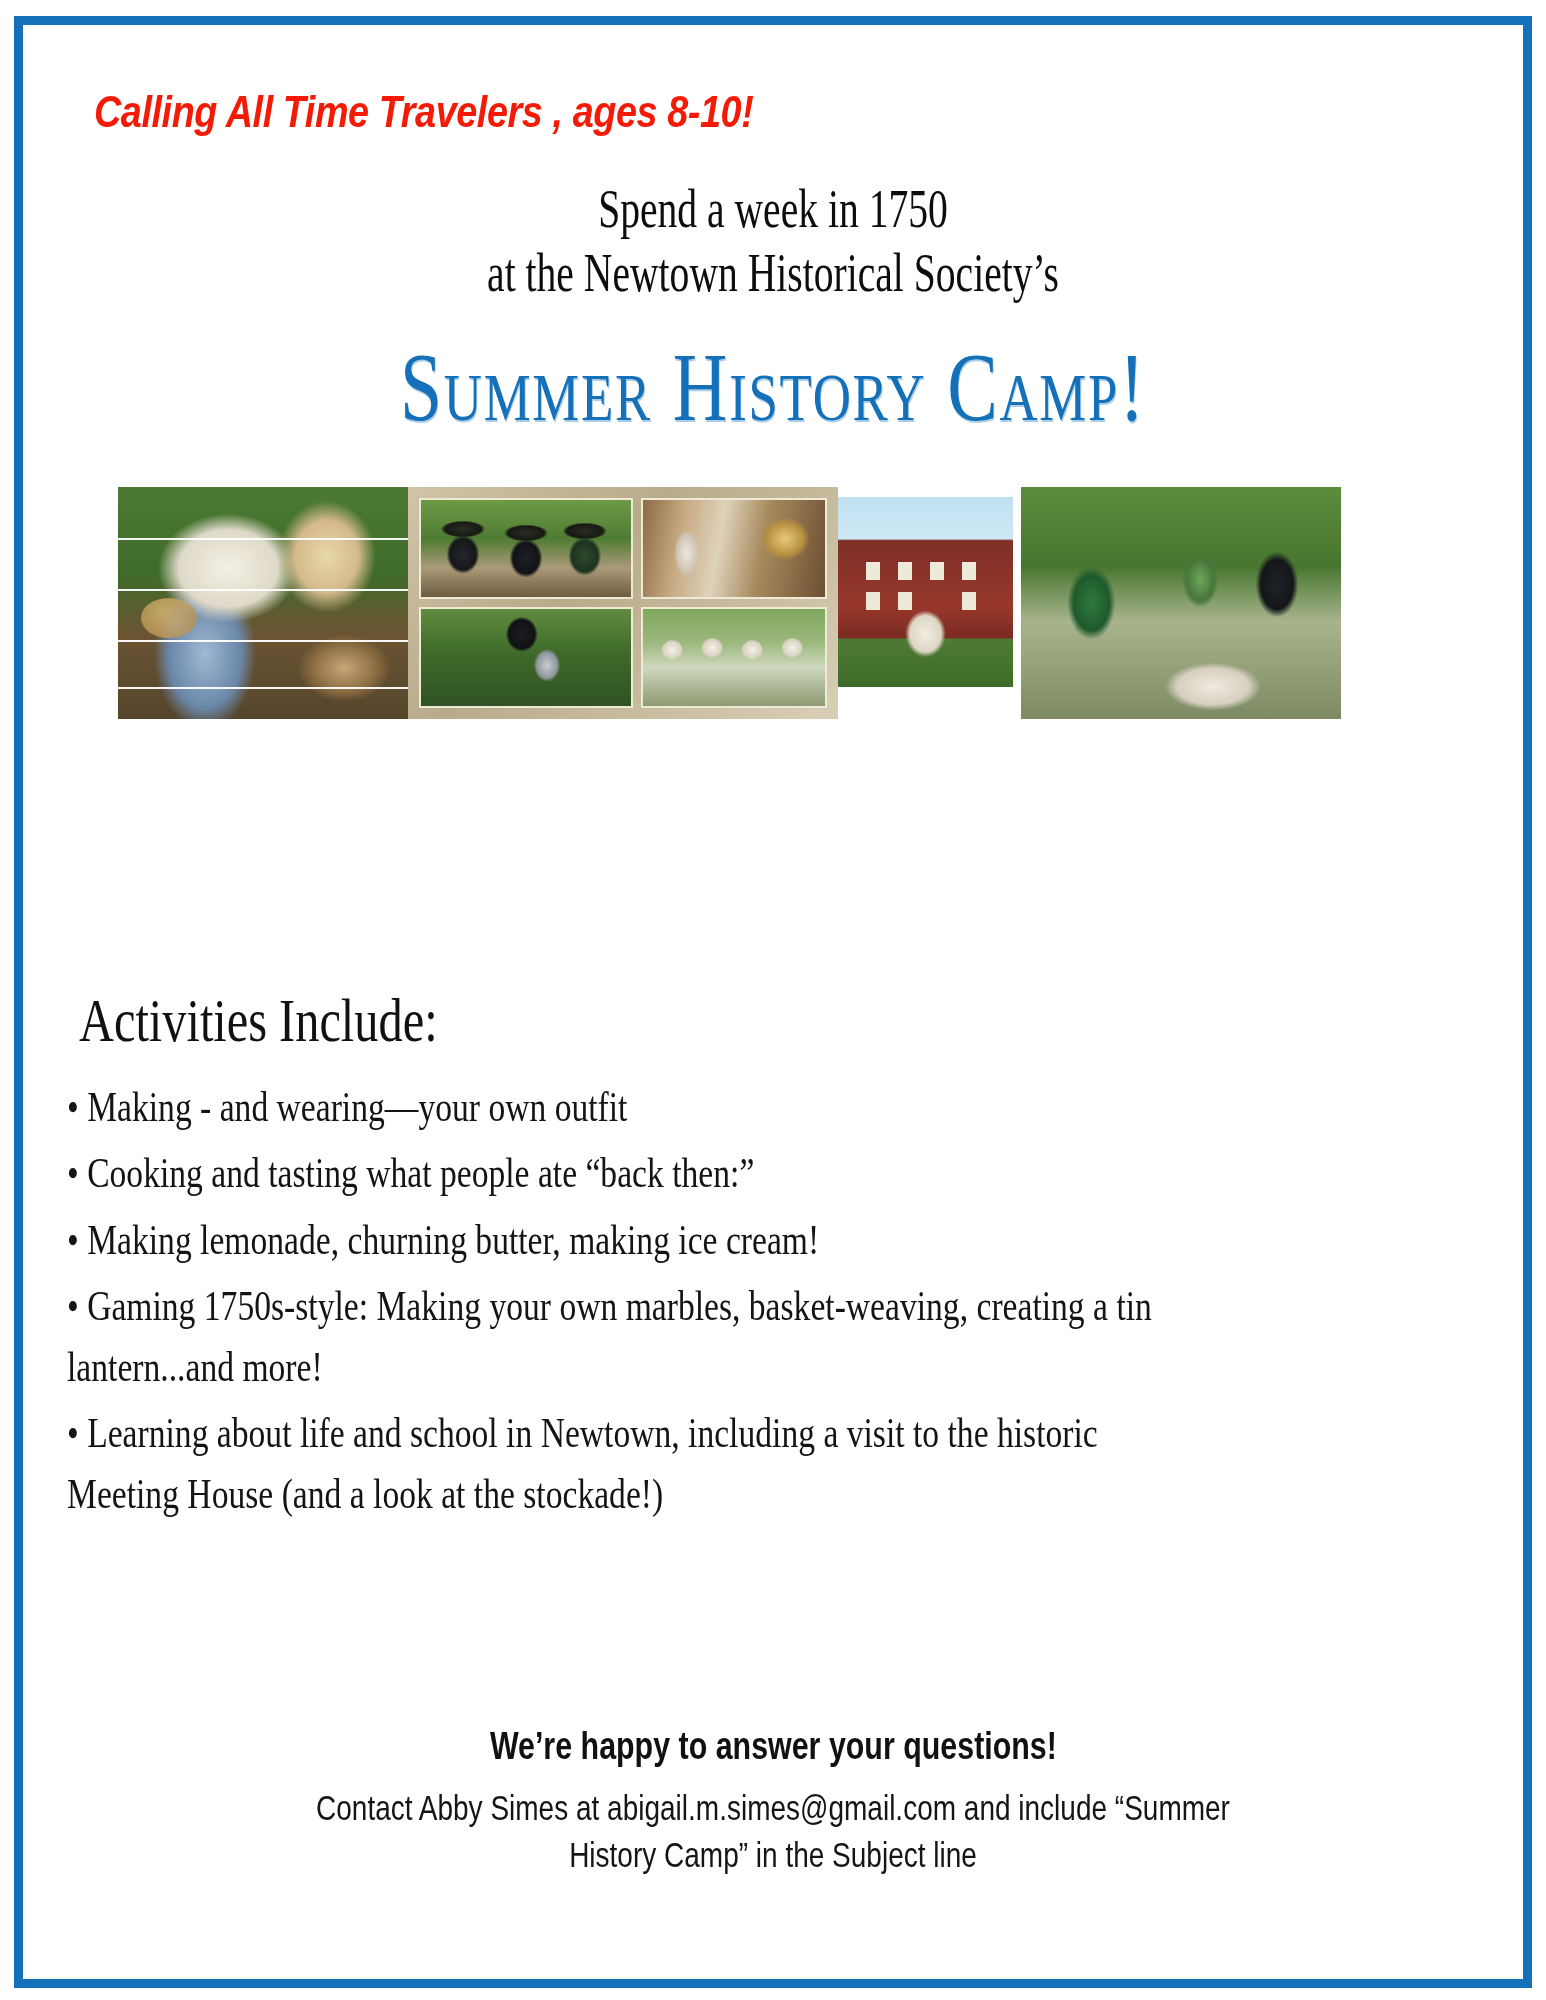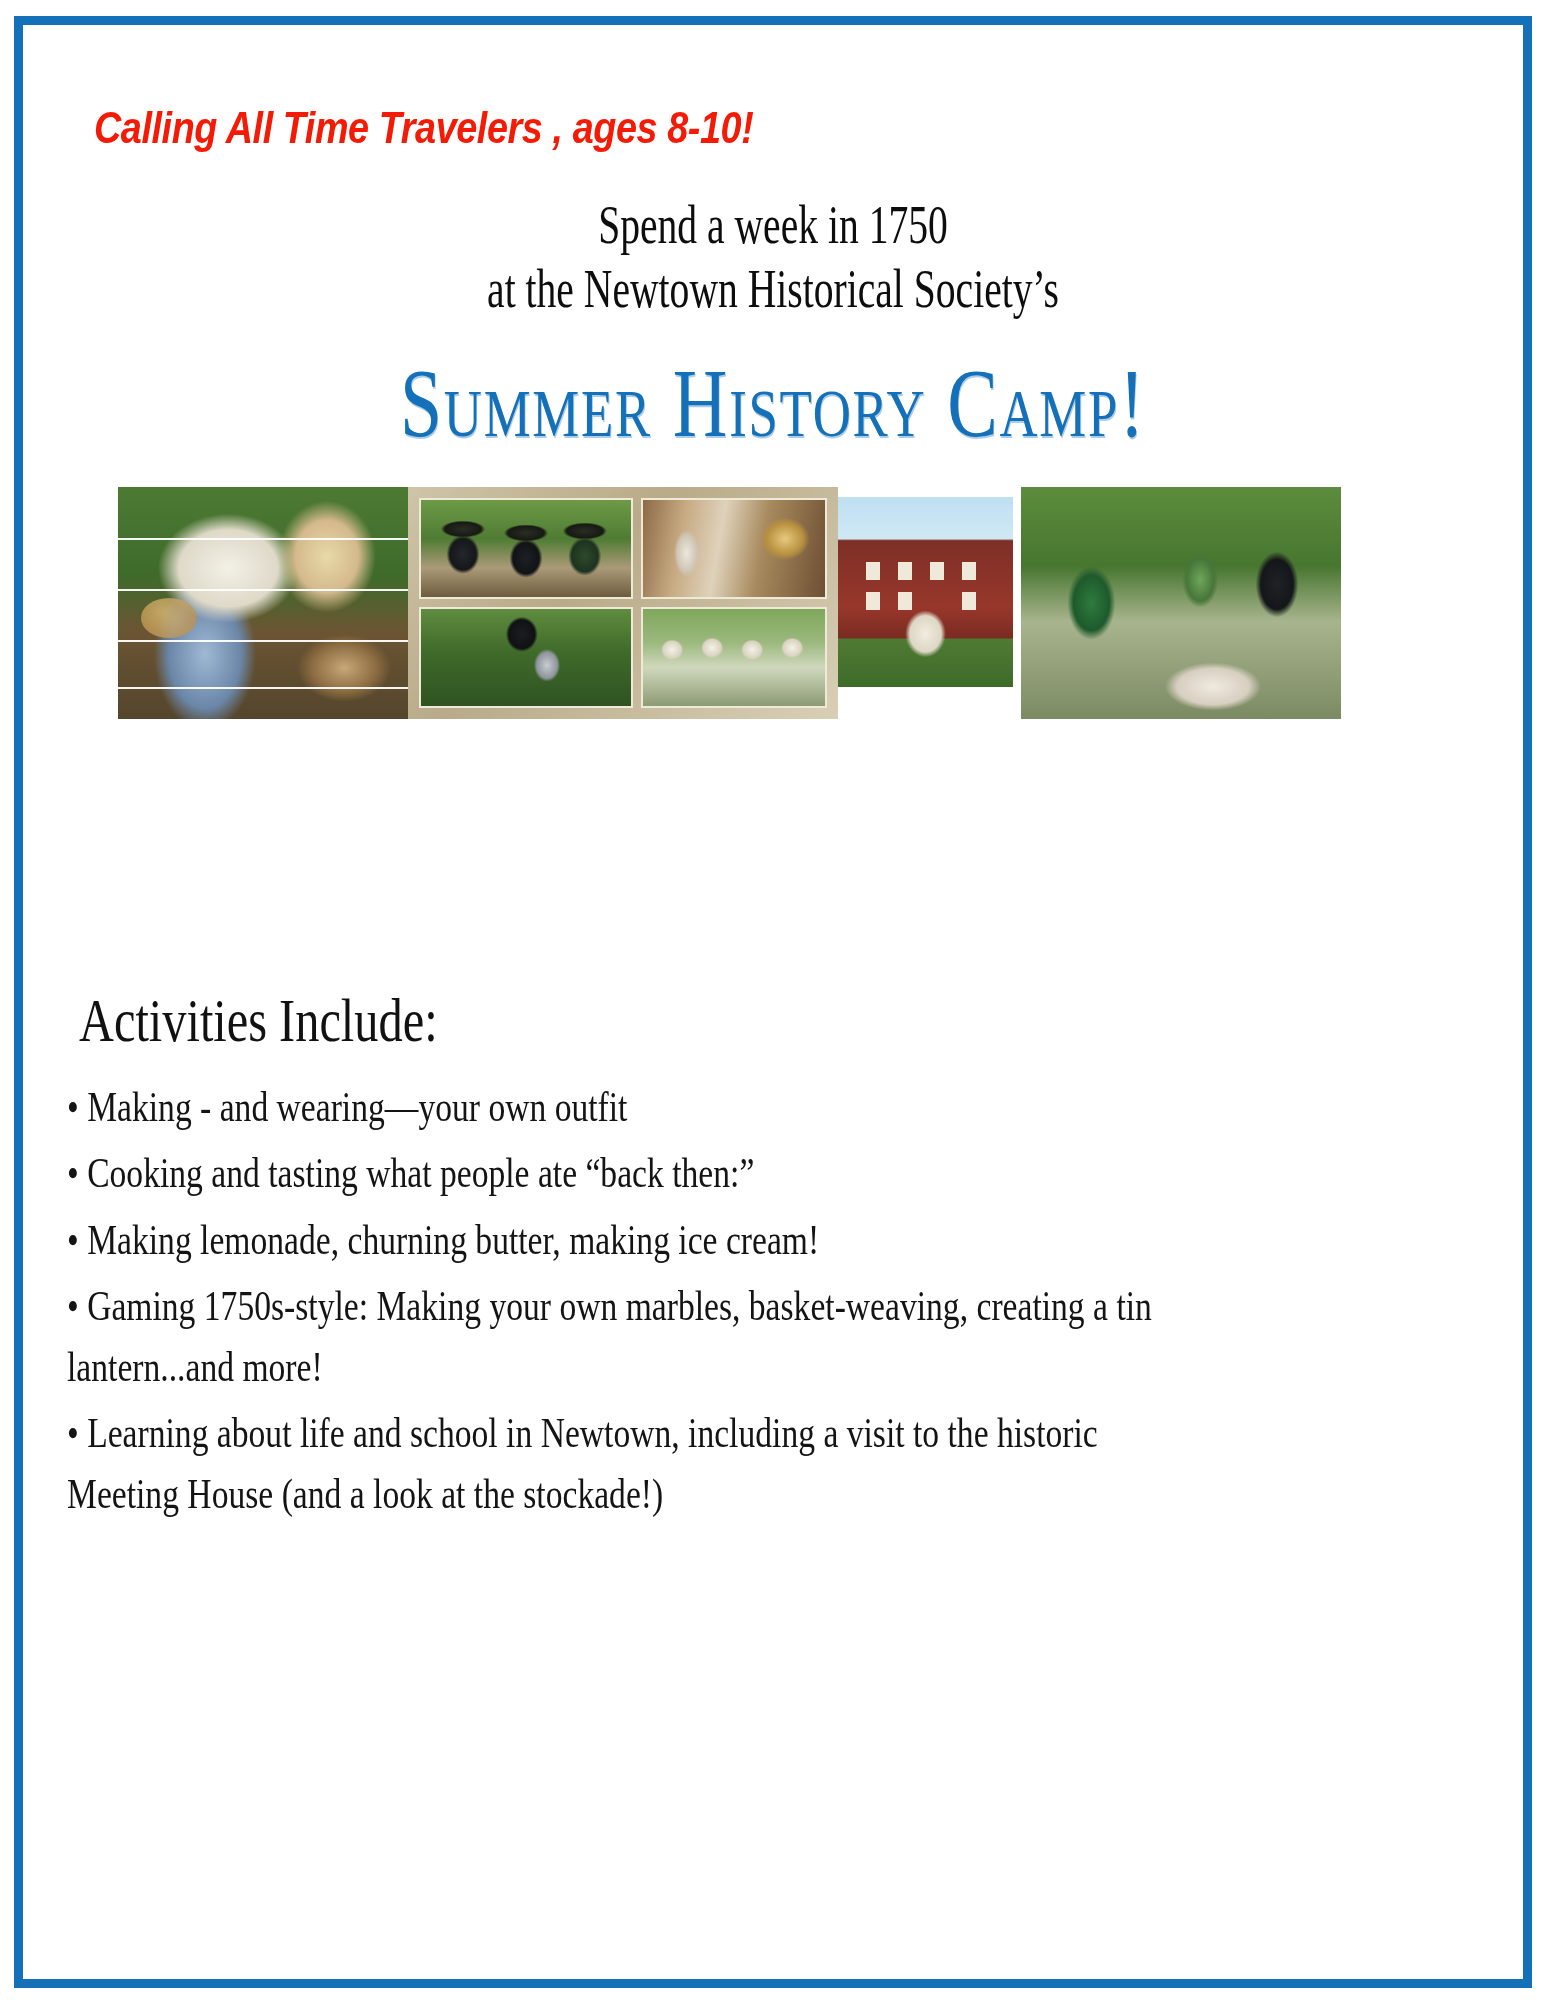--- a/index.html
+++ b/index.html
@@ -13,21 +13,21 @@
   
   #flyer-frame{
     position:absolute;
     left:14px; top:16px;
     width:1518px; height:1972px;
     border:9px solid #1470b8;
     background:#ffffff;
   }
   #flyer-inner{
     position:absolute; inset:0;
-    padding:16px 34px;
+    padding:0 34px;
   }
 
   
   #headline{
     margin-top:62px;
     color:#f41b06;
     font-family:"Liberation Sans", sans-serif;
     font-weight:bold; font-style:italic;
     font-size:45px;
     letter-spacing:-0.5px;
@@ -268,14 +268,21 @@
   <div id="activities-heading" class="cserif">Activities Include:</div>
 
   <ul id="activities-list" class="cserif">
     <li>• Making - and wearing—your own outfit</li>
     <li>• Cooking and tasting what people ate  “back then:”</li>
     <li>• Making lemonade, churning butter, making ice cream!</li>
     <li>• Gaming 1750s-style: Making your own marbles, basket-weaving, creating a tin lantern...and more!</li>
     <li>• Learning about life and school in Newtown, including a visit to the historic Meeting House (and a look at the stockade!)</li>
   </ul>
 
+  <div id="footer">
+    <div id="footer-headline">We’re happy to answer your questions!</div>
+    <div id="footer-contact">
+      <span class="ln">Contact Abby Simes at abigail.m.simes@gmail.com and include “Summer</span>
+      <span class="ln">History Camp” in the Subject line</span>
+    </div>
+  </div>
 
 </div>
 
 </body></html>

